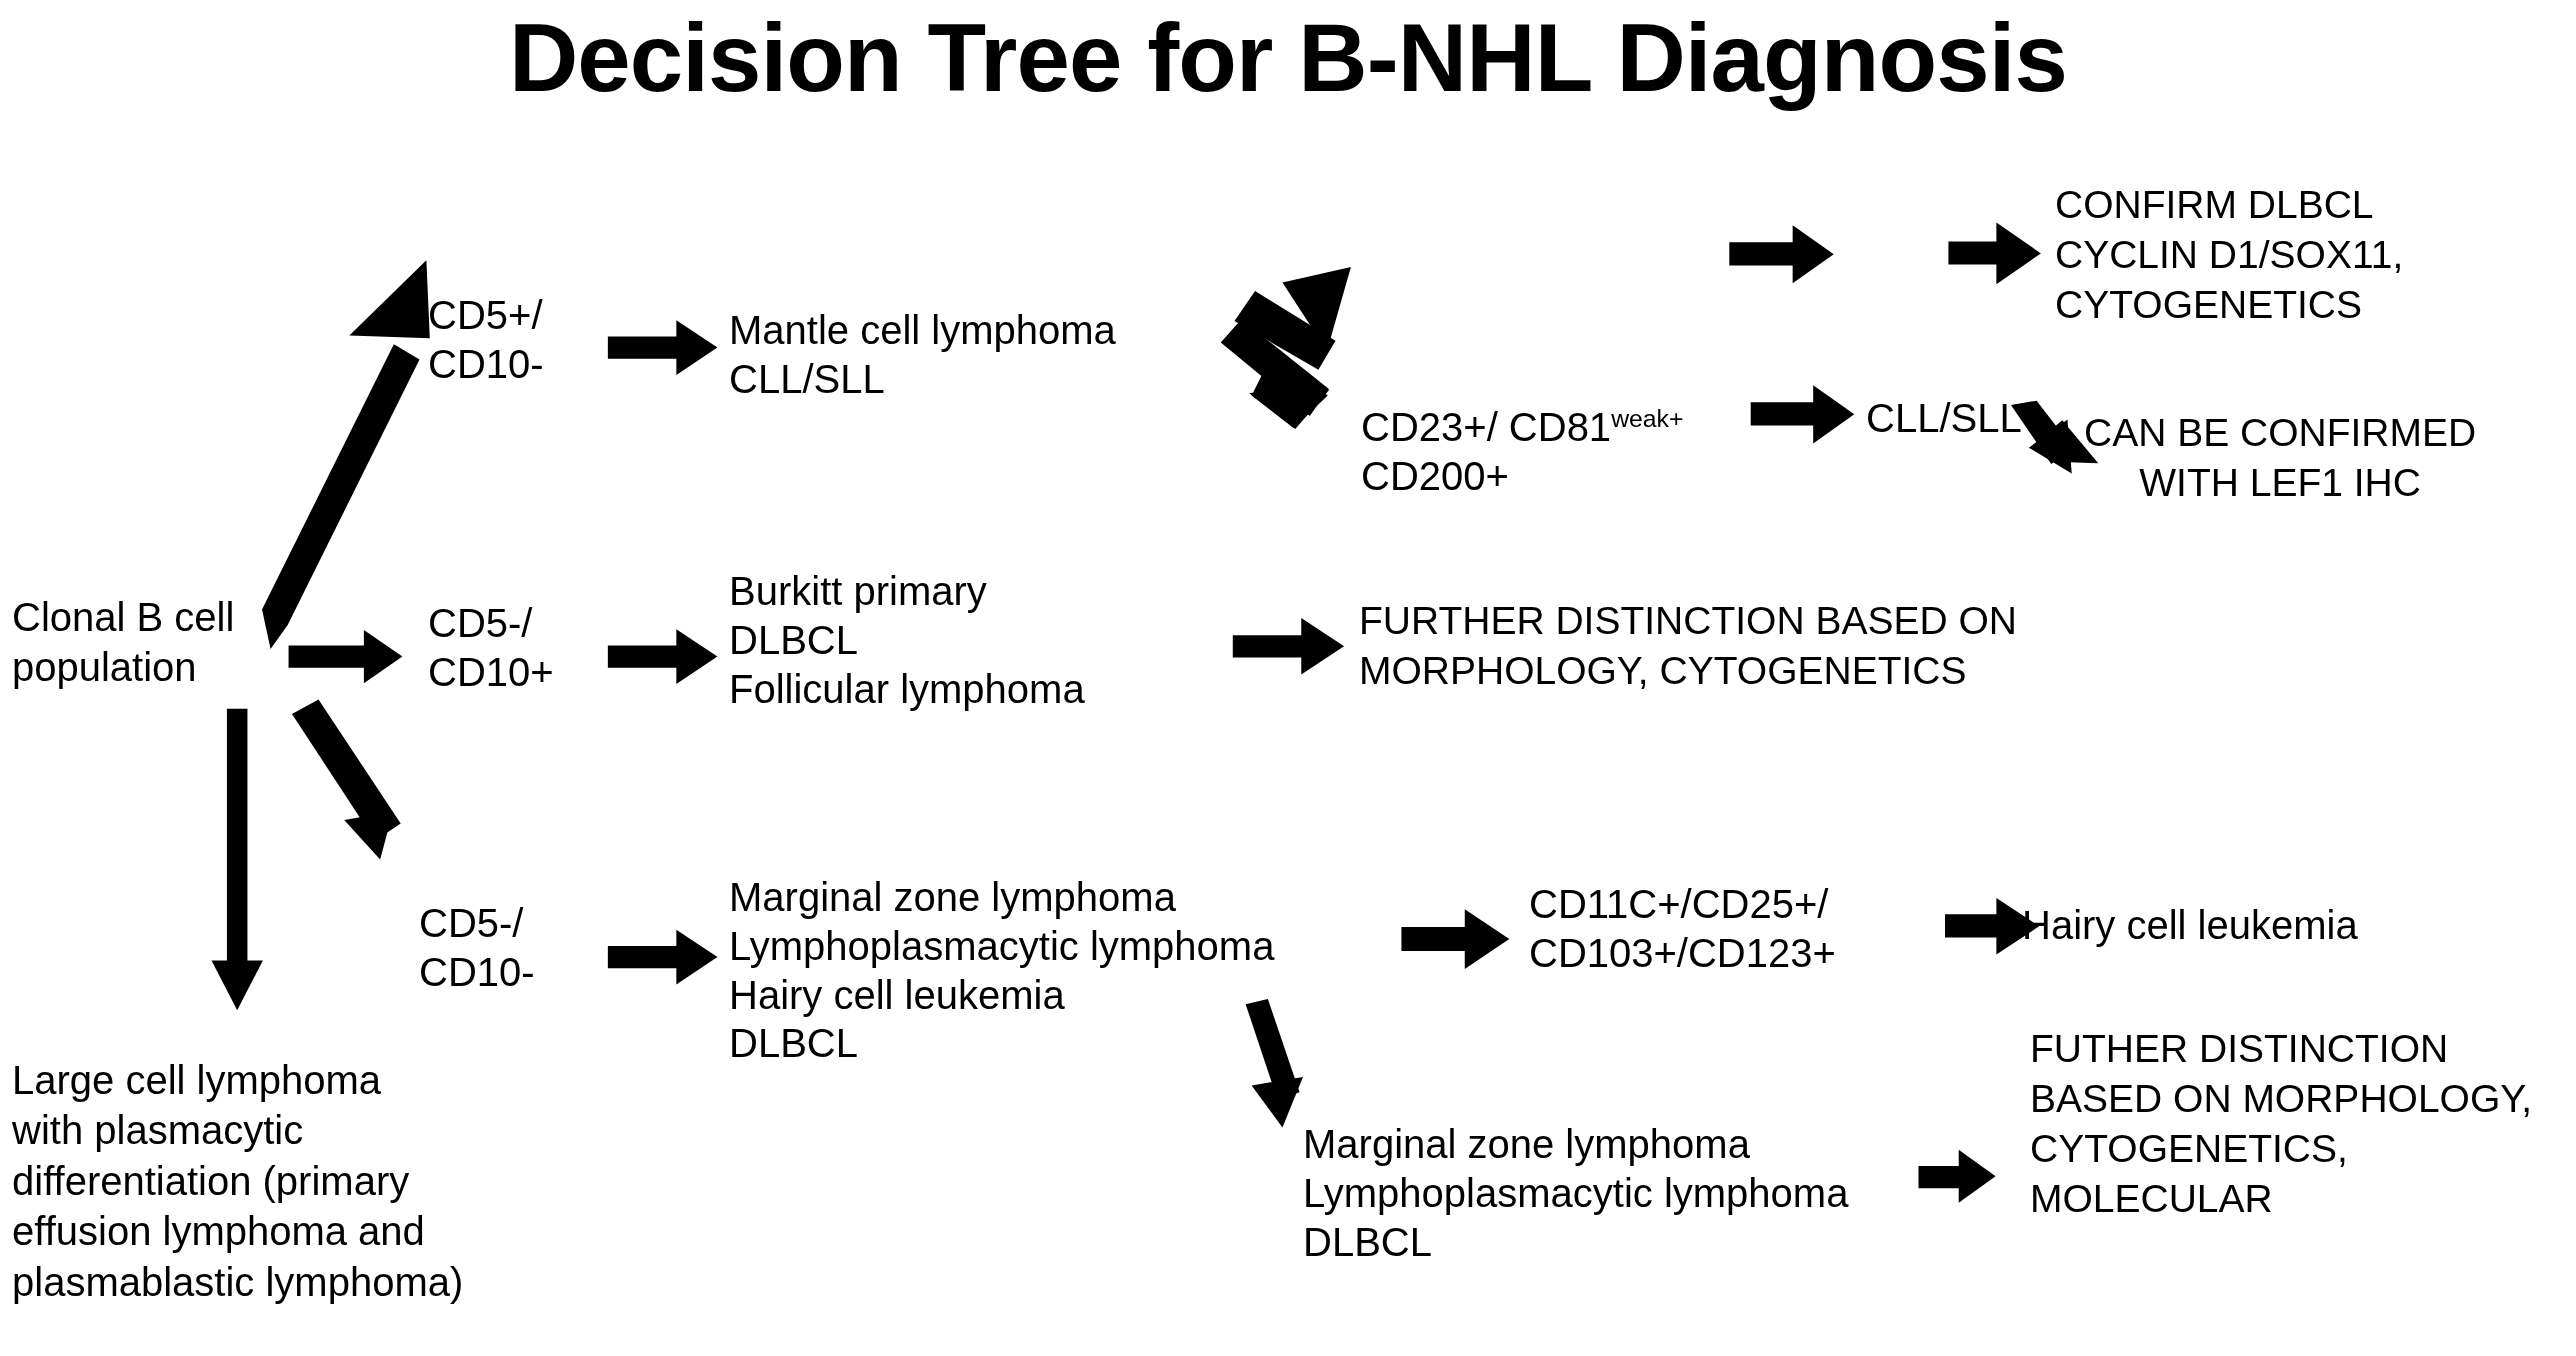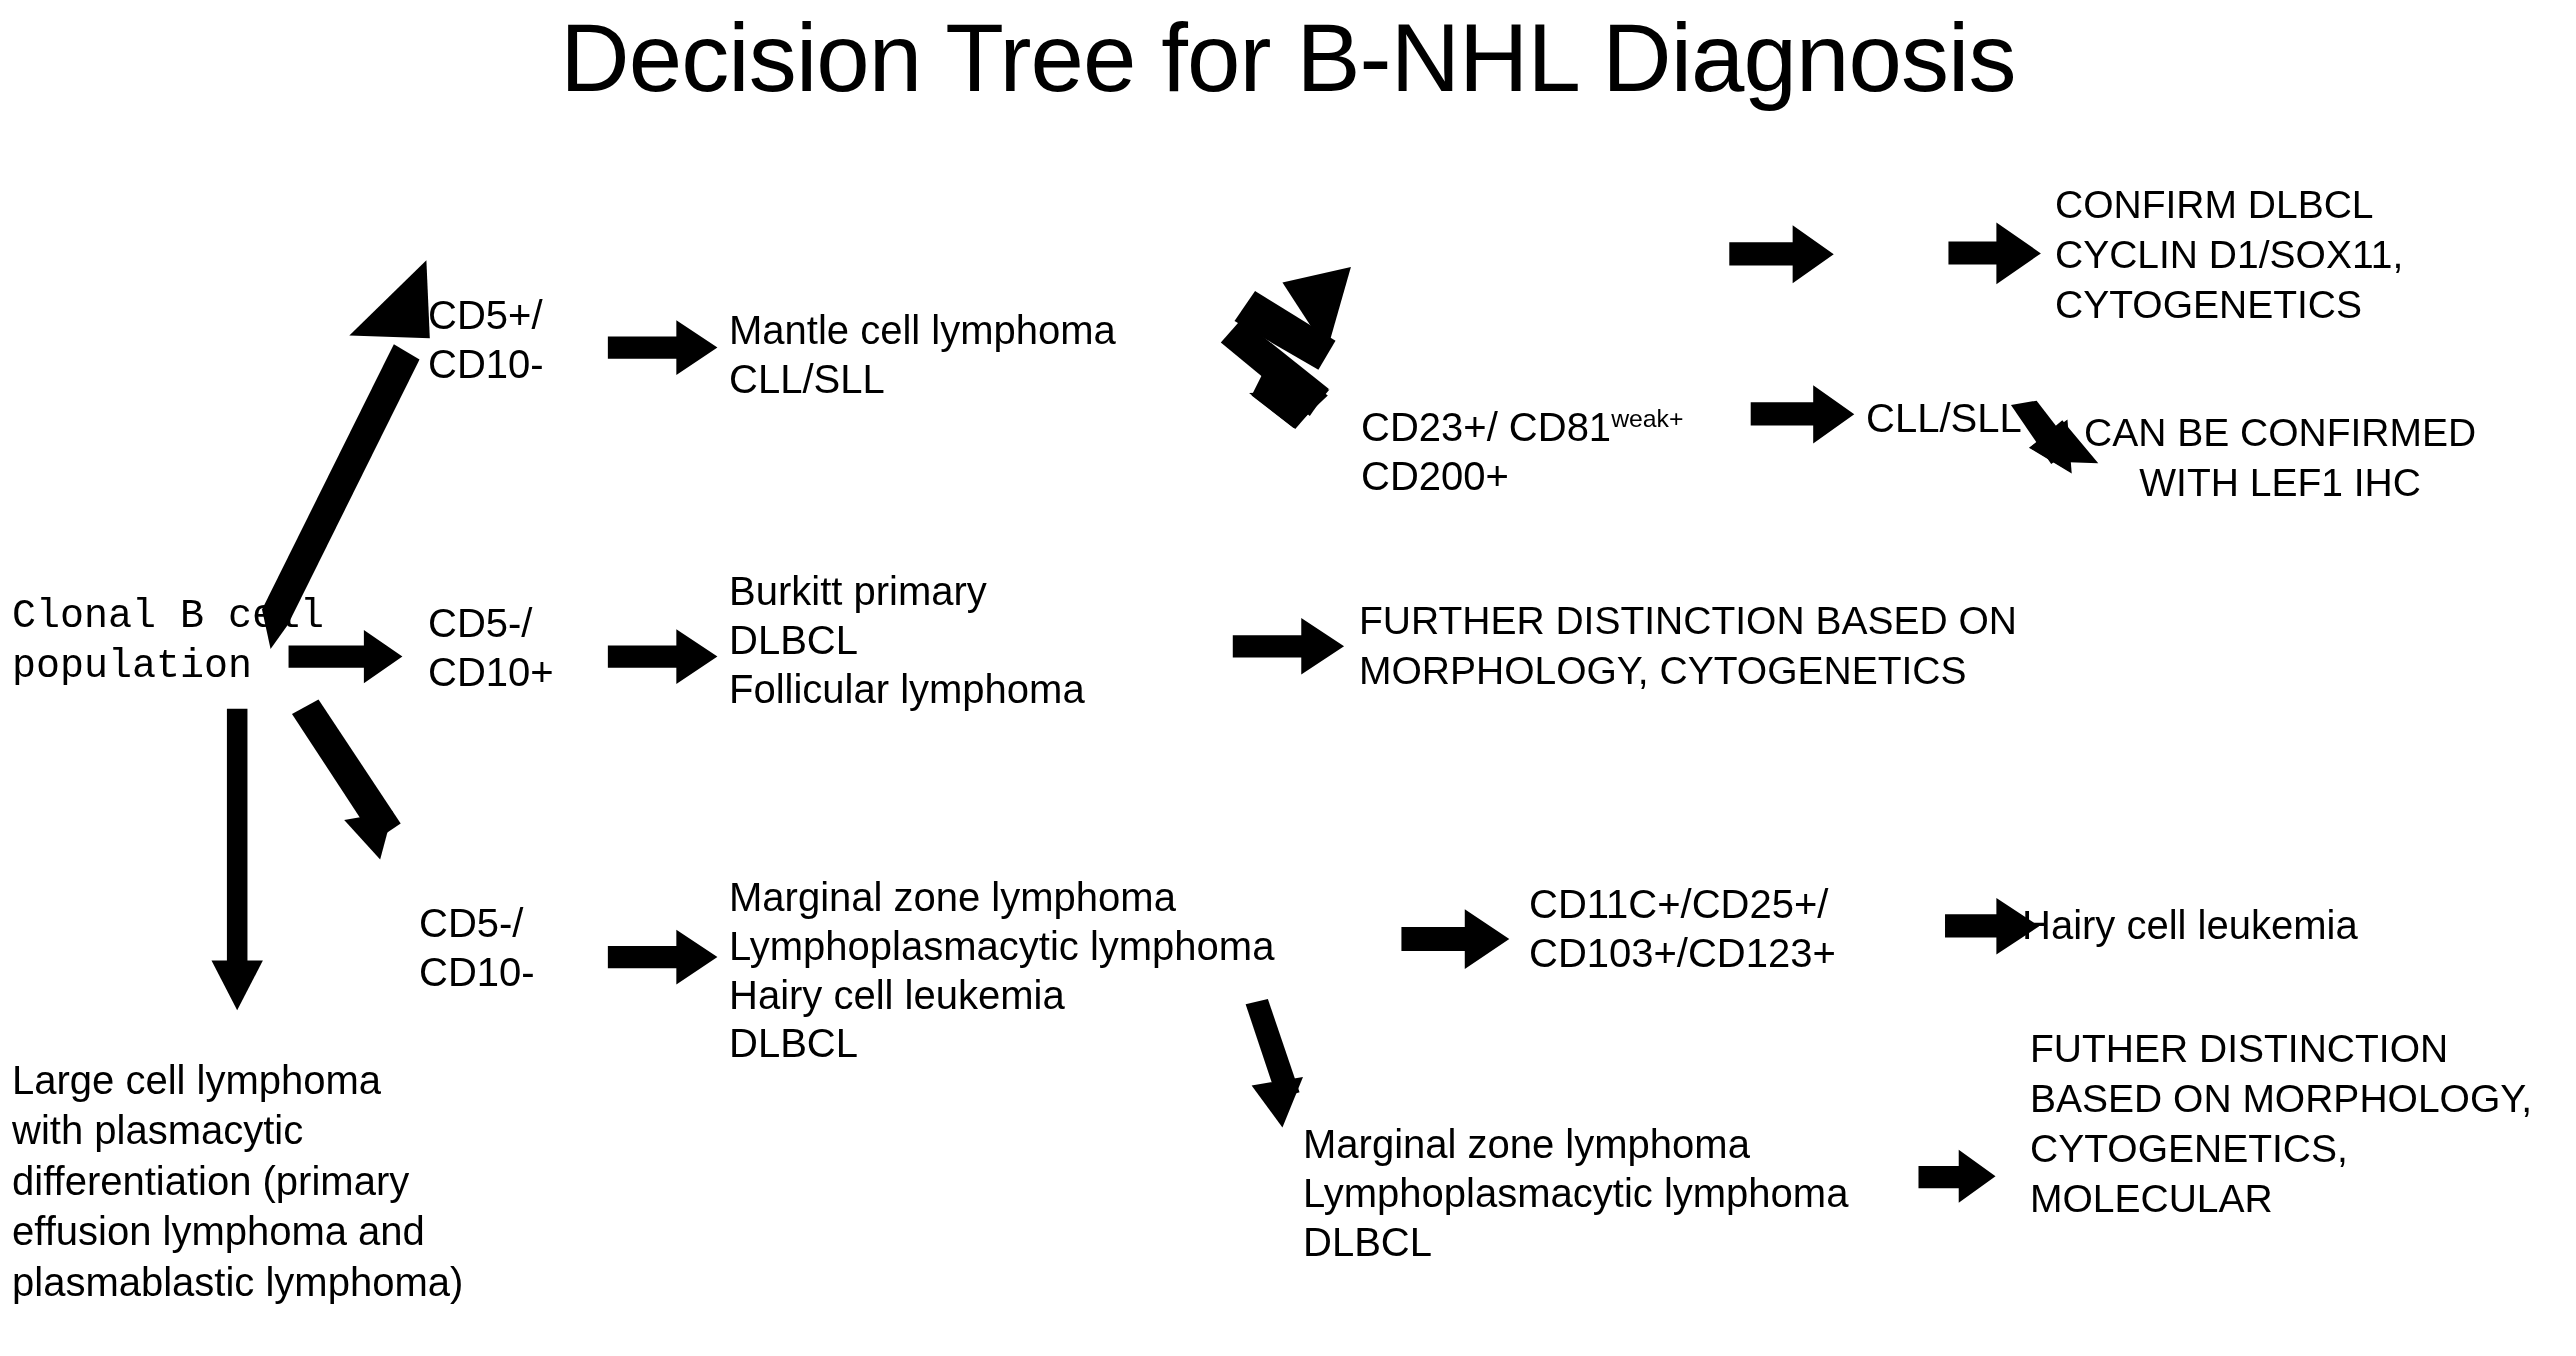--- a/index.html
+++ b/index.html
@@ -14,21 +14,21 @@
     height:1356px;
     background:#ffffff;
     overflow:hidden;
   }
   .title{
     position:absolute;
     left:0; top:5.1px;
     width:2576px;
     text-align:center;
     font-size:96px;
-    font-weight:400;
+    font-weight:700;
     letter-spacing:-0.9px;
     line-height:1.1;
     white-space:nowrap;
   }
   .node{
     position:absolute;
     font-size:40px;
     line-height:1.22;
     font-weight:400;
     white-space:pre;
@@ -140,21 +140,21 @@
     <g>
       <polygon points="2272,1068 2332,1068 2332,1049 2382,1082 2332,1115 2332,1095 2272,1095"></polygon>
     </g>
 
     <g>
       <polygon points="2241,1362 2288,1362 2288,1343 2331,1374 2288,1405 2288,1388 2241,1388"></polygon>
     </g>
 
   </svg>
 
-  <div class="node bigleft" style="left:12px; top:592px;font-family:Liberation Mono, monospace;">Clonal B cell
+  <div class="node bigleft" style="left:12px; top:592px;">Clonal B cell
 population</div>
 
   <div class="node" style="left:428px; top:291px;">CD5+/
 CD10-</div>
 
   <div class="node" style="left:428px; top:599px;">CD5-/
 CD10+</div>
 
   <div class="node" style="left:419px; top:899px;">CD5-/
 CD10-</div>

